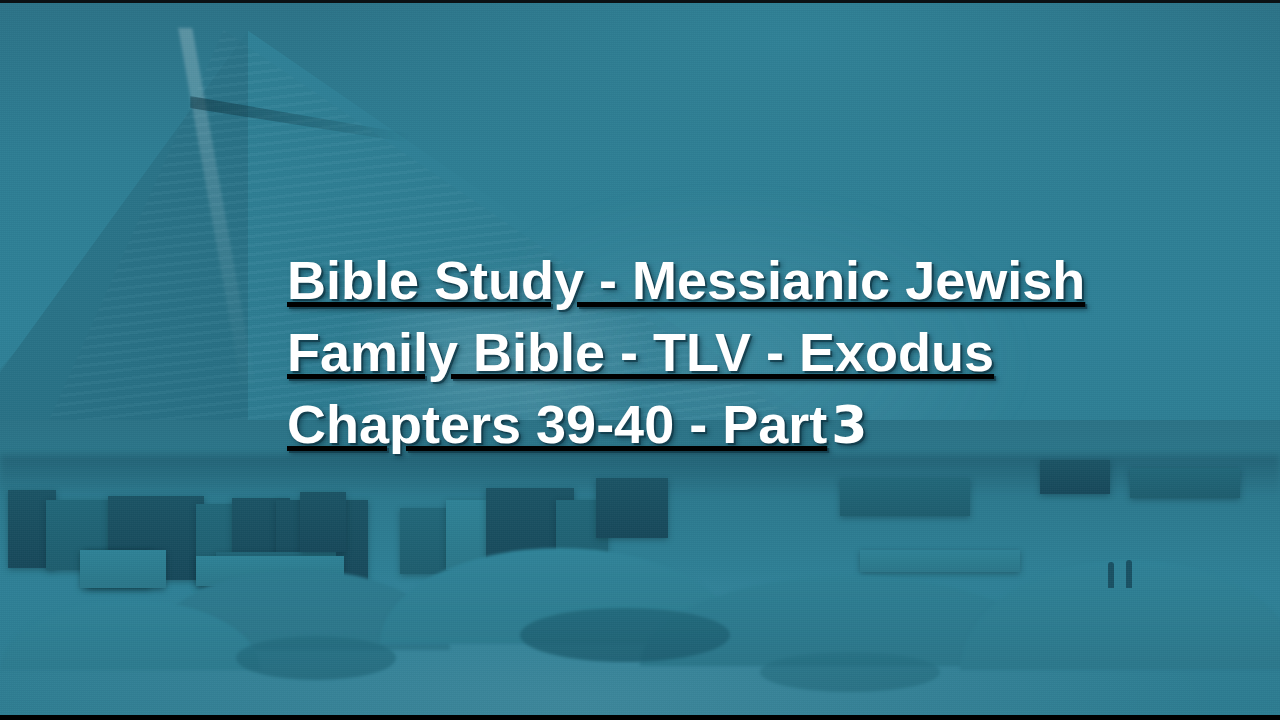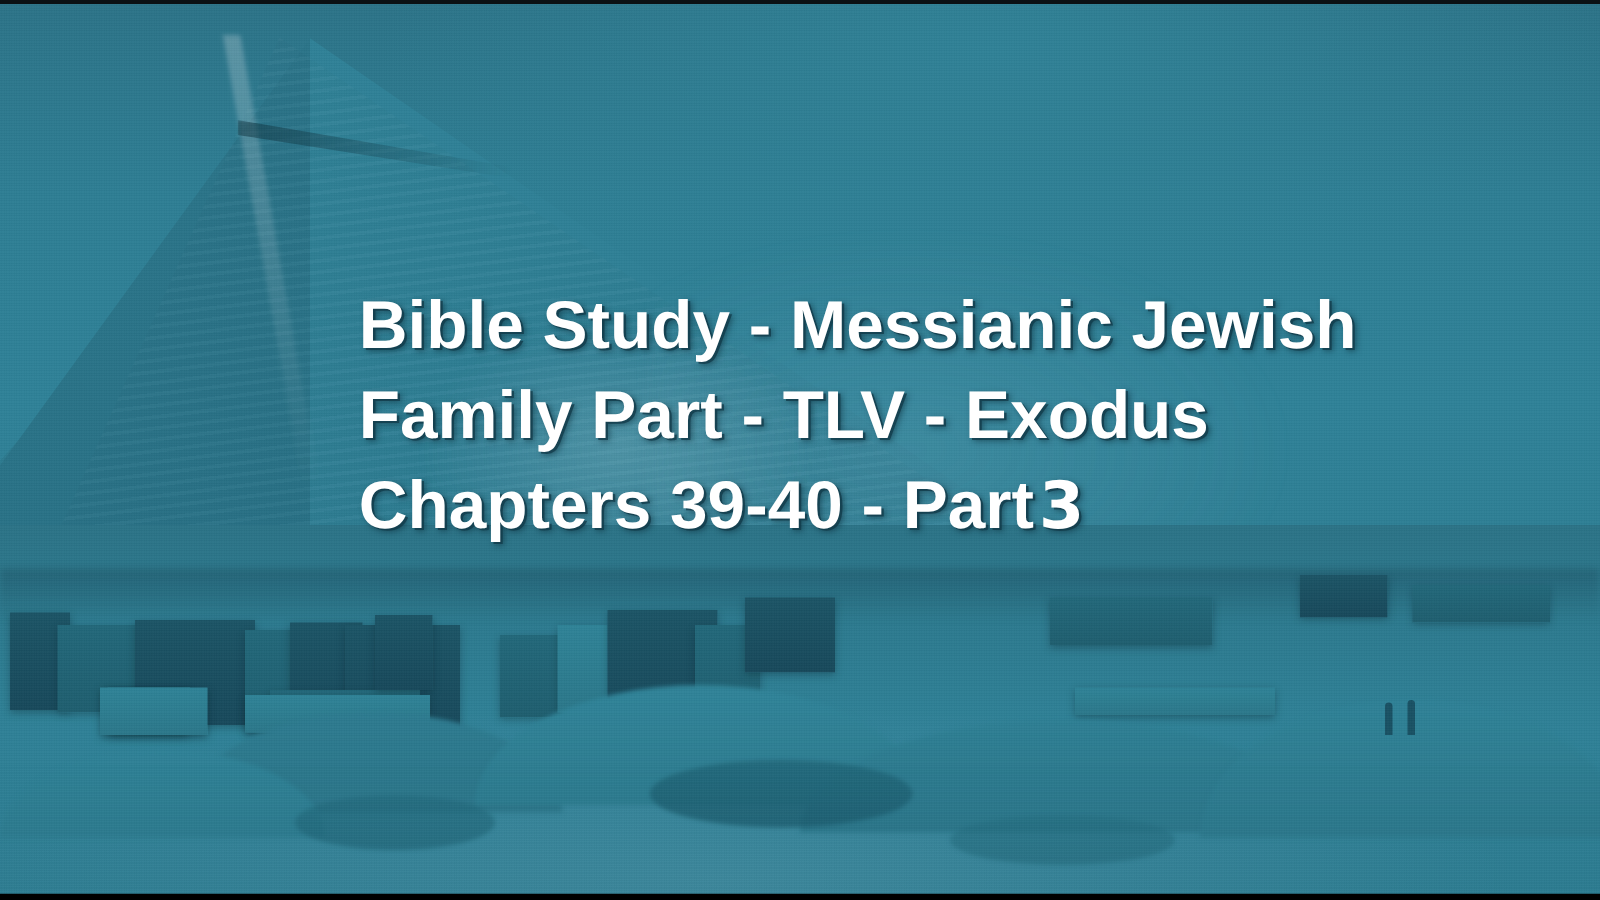--- a/index.html
+++ b/index.html
@@ -186,22 +186,23 @@
     position: absolute;
     left: 0; right: 0; bottom: 0;
     height: 5px;
     background: #000000;
   }
 
   
   .title-block {
     position: absolute;
     left: 287px;
-    top: 224px;
+    top: 244px;
     width: 940px;
+    text-decoration: underline;
   }
   .title-line {
     color: #ffffff;
     font-size: 54px;
     font-weight: bold;
     line-height: 72px;
     letter-spacing: 0px;
     white-space: nowrap;
     text-shadow:
        2px 2px 0 rgba(18,58,72,.75),
@@ -280,20 +281,20 @@
 
     <div class="person" style="left:1108px; top:562px; height:26px;"></div>
     <div class="person" style="left:1126px; top:560px; height:28px;"></div>
 
     <div class="grain"></div>
     <div class="softblur"></div>
   </div>
 
   <div class="title-block">
     <div class="title-line">Bible Study - Messianic Jewish</div>
-    <div class="title-line">Family Part - TLV - Exodus</div>
+    <div class="title-line">Family Bible - TLV - Exodus</div>
     <div class="title-line"><span>Chapters 39-40 - Part</span><span class="part-num">3</span></div>
   </div>
 
   <div class="bar-top"></div>
   <div class="bar-bottom"></div>
 
 </div>
 
 </body></html>

